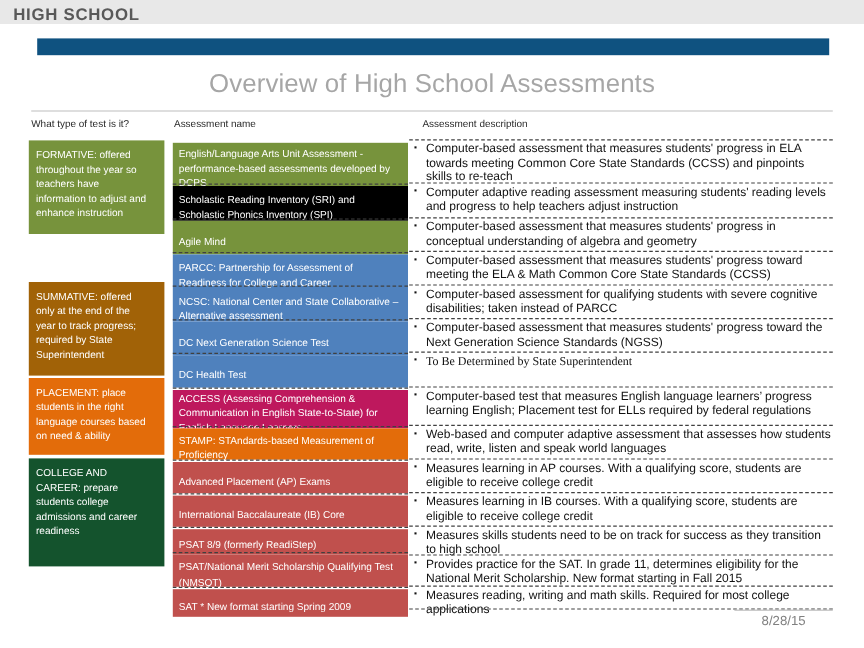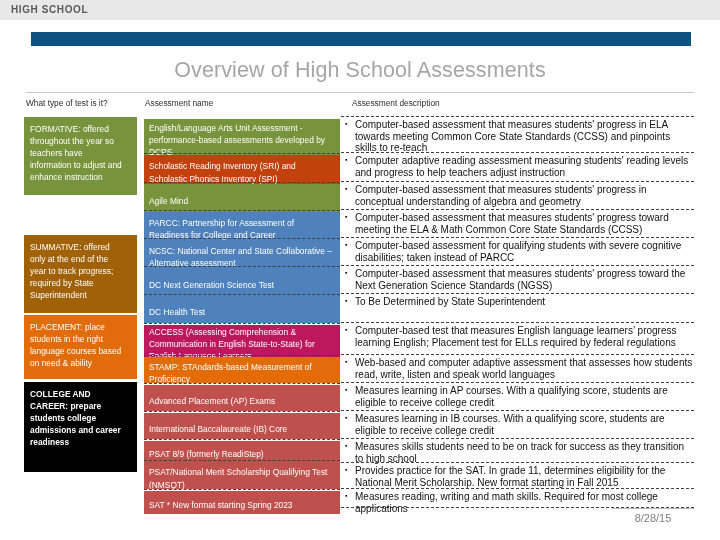--- a/index.html
+++ b/index.html
@@ -18,21 +18,21 @@
   
   #top-band {
     position: absolute;
     left: 0; top: 0;
     width: 720px; height: 20px;
     background: #e8e8e8;
   }
   #top-band-label {
     position: absolute;
     left: 11px; top: 4px;
-    font-size: 10px;
+    font-size: 14px;
     font-weight: bold;
     letter-spacing: 0.6px;
     color: #595959;
     white-space: nowrap;
   }
 
   
   #header-bar {
     position: absolute;
     left: 31px; top: 32px;
@@ -172,27 +172,27 @@
 <div id="header-rule"></div>
 
 <div class="col-head" id="head-type">What type of test is it?</div>
 <div class="col-head" id="head-name">Assessment name</div>
 <div class="col-head" id="head-desc">Assessment description</div>
 
 <div id="table">
     <div class="cat-block" style="top: 7px; height: 78px; background: rgb(119, 147, 60);"><span>FORMATIVE: offered throughout the year so teachers have information to adjust and enhance instruction</span></div>
     <div class="cat-block" style="top: 125px; height: 78px; background: #a16207;"><span>SUMMATIVE: offered only at the end of the year to track progress; required by State Superintendent</span></div>
     <div class="cat-block" style="top: 205px; height: 64px; background: rgb(227, 108, 10);"><span>PLACEMENT: place students in the right language courses based on need &amp; ability</span></div>
-    <div class="cat-block" style="top: 272px; height: 90px; background: #000000; font-weight: bold;"><span>COLLEGE AND CAREER: prepare students college admissions and career readiness</span></div>
+    <div class="cat-block" style="top: 272px; height: 90px; background: #14532d;"><span>COLLEGE AND CAREER: prepare students college admissions and career readiness</span></div>
     <div class="name-cell" style="top: 9px; height: 36px; background: rgb(119, 147, 60);">
       <span>English/Language Arts Unit Assessment - performance-based assessments developed by DCPS</span>
     </div>
     <div class="desc-cell" style="top: 9px;">Computer-based assessment that measures students' progress in ELA towards meeting Common Core State Standards (CCSS) and pinpoints skills to re-teach</div>
     <div class="desc-sep" style="top: 6px;"></div>
-    <div class="name-cell" style="top: 45px; height: 29px; background: #c2410c;">
+    <div class="name-cell" style="top: 45px; height: 29px; background: #000000;">
       <span>Scholastic Reading Inventory (SRI) and Scholastic Phonics Inventory (SPI)</span>
     </div>
     <div class="name-sep" style="top: 43px;"></div>
     <div class="desc-cell" style="top: 45px;">Computer adaptive reading assessment measuring students' reading levels and progress to help teachers adjust instruction</div>
     <div class="desc-sep" style="top: 42px;"></div>
     <div class="name-cell" style="top: 74px; height: 28px; background: rgb(119, 147, 60);">
       <span>Agile Mind</span>
     </div>
     <div class="name-sep" style="top: 72px;"></div>
     <div class="desc-cell" style="top: 74px;">Computer-based assessment that measures students' progress in conceptual understanding of algebra and geometry</div>
@@ -212,21 +212,21 @@
     <div class="name-cell" style="top: 158px; height: 28px; background: rgb(79, 129, 189);">
       <span>DC Next Generation Science Test</span>
     </div>
     <div class="name-sep" style="top: 156px;"></div>
     <div class="desc-cell" style="top: 158px;">Computer-based assessment that measures students' progress toward the Next Generation Science Standards (NGSS)</div>
     <div class="desc-sep" style="top: 155px;"></div>
     <div class="name-cell" style="top: 186px; height: 27px; background: rgb(79, 129, 189);">
       <span>DC Health Test</span>
     </div>
     <div class="name-sep" style="top: 184px;"></div>
-    <div class="desc-cell" style="top: 186px;">To Be Determined by State Superintendent</div>
+    <div class="desc-cell" style="top: 186px; font-family: Liberation Serif, serif;">To Be Determined by State Superintendent</div>
     <div class="desc-sep" style="top: 183px;"></div>
     <div class="name-cell" style="top: 215px; height: 32px; background: #be185d;">
       <span>ACCESS (Assessing Comprehension &amp; Communication in English State-to-State) for English Language Learners</span>
     </div>
     <div class="name-sep" style="top: 213px;"></div>
     <div class="desc-cell" style="top: 215px;">Computer-based test that measures English language learners’ progress learning English; Placement test for ELLs required by federal regulations</div>
     <div class="desc-sep" style="top: 212px;"></div>
     <div class="name-cell" style="top: 247px; height: 26px; background: rgb(227, 108, 10);">
       <span>STAMP: STAndards-based Measurement of Proficiency</span>
     </div>
@@ -251,21 +251,21 @@
     <div class="name-sep" style="top: 329px;"></div>
     <div class="desc-cell" style="top: 331px;">Measures skills students need to be on track for success as they transition to high school</div>
     <div class="desc-sep" style="top: 328px;"></div>
     <div class="name-cell" style="top: 352px; height: 27px; background: rgb(192, 80, 77);">
       <span>PSAT/National Merit Scholarship Qualifying Test (NMSQT)</span>
     </div>
     <div class="name-sep" style="top: 350px;"></div>
     <div class="desc-cell" style="top: 355px;">Provides practice for the SAT. In grade 11, determines eligibility for the National Merit Scholarship. New format starting in Fall 2015</div>
     <div class="desc-sep" style="top: 352px;"></div>
     <div class="name-cell" style="top: 381px; height: 23px; background: rgb(192, 80, 77);">
-      <span>SAT * New format starting Spring 2023</span>
+      <span>SAT * New format starting Spring 2009</span>
     </div>
     <div class="name-sep" style="top: 379px;"></div>
     <div class="desc-cell" style="top: 381px;">Measures reading, writing and math skills.  Required for most college applications</div>
     <div class="desc-sep" style="top: 378px;"></div>
     <div class="desc-sep" style="top: 397px;"></div>
   </div>
 
 <div id="footer-rule"></div>
 <div id="footer-date">8/28/15</div>
 

